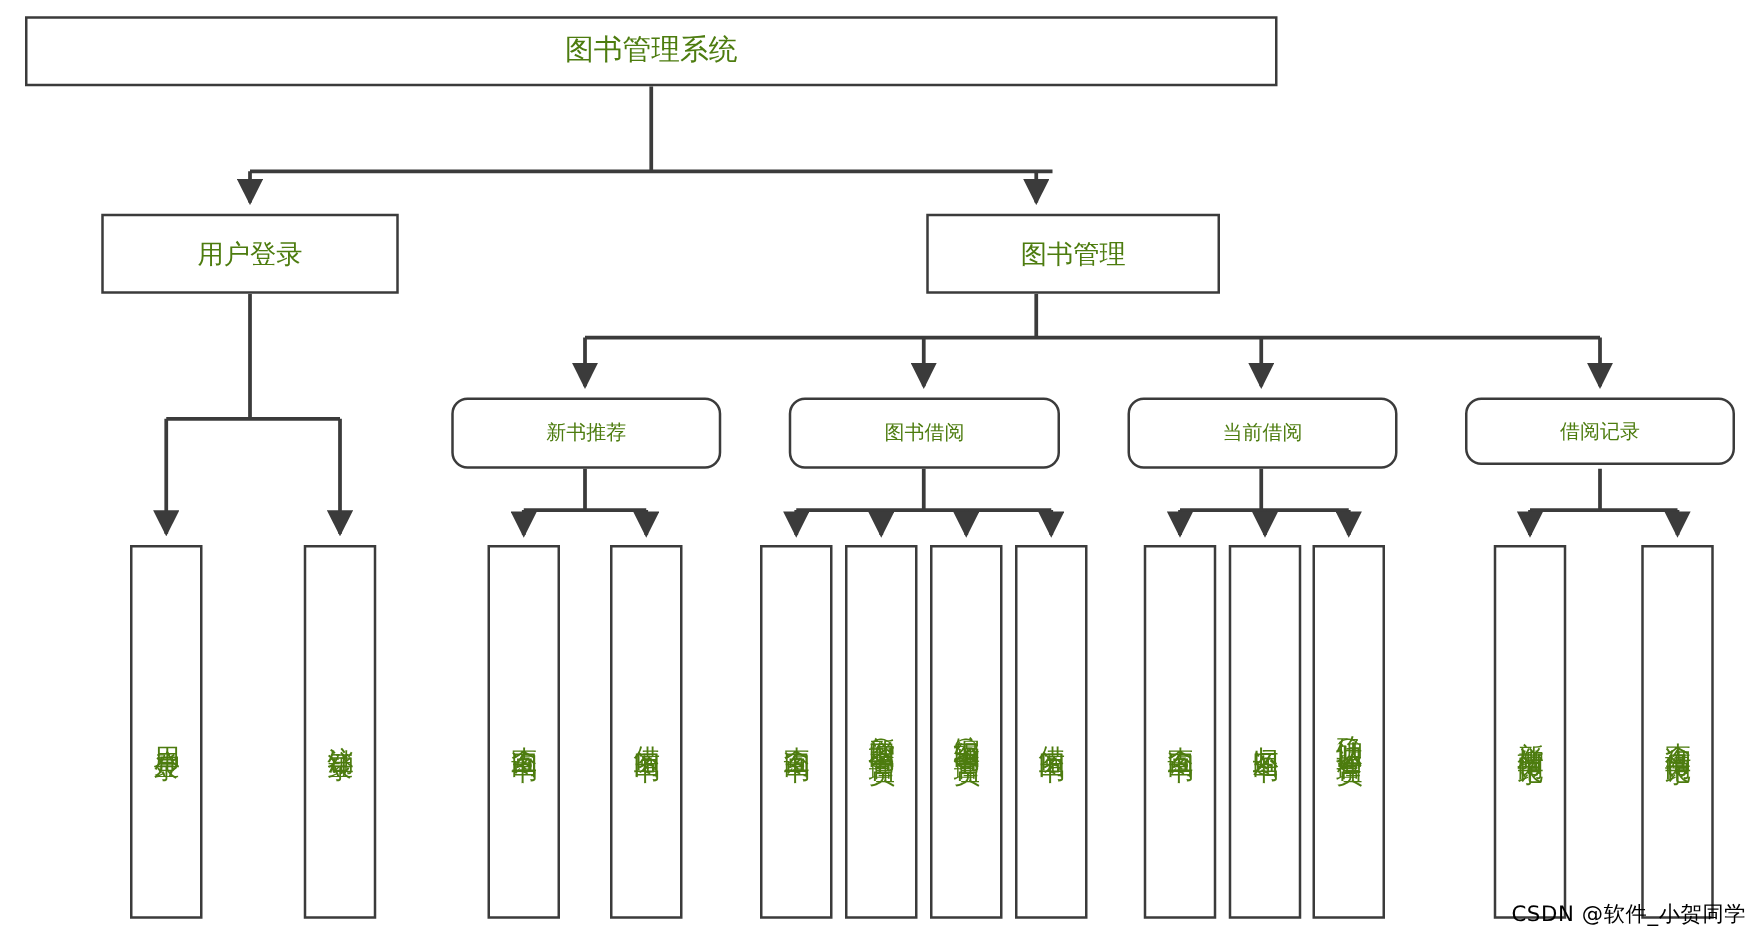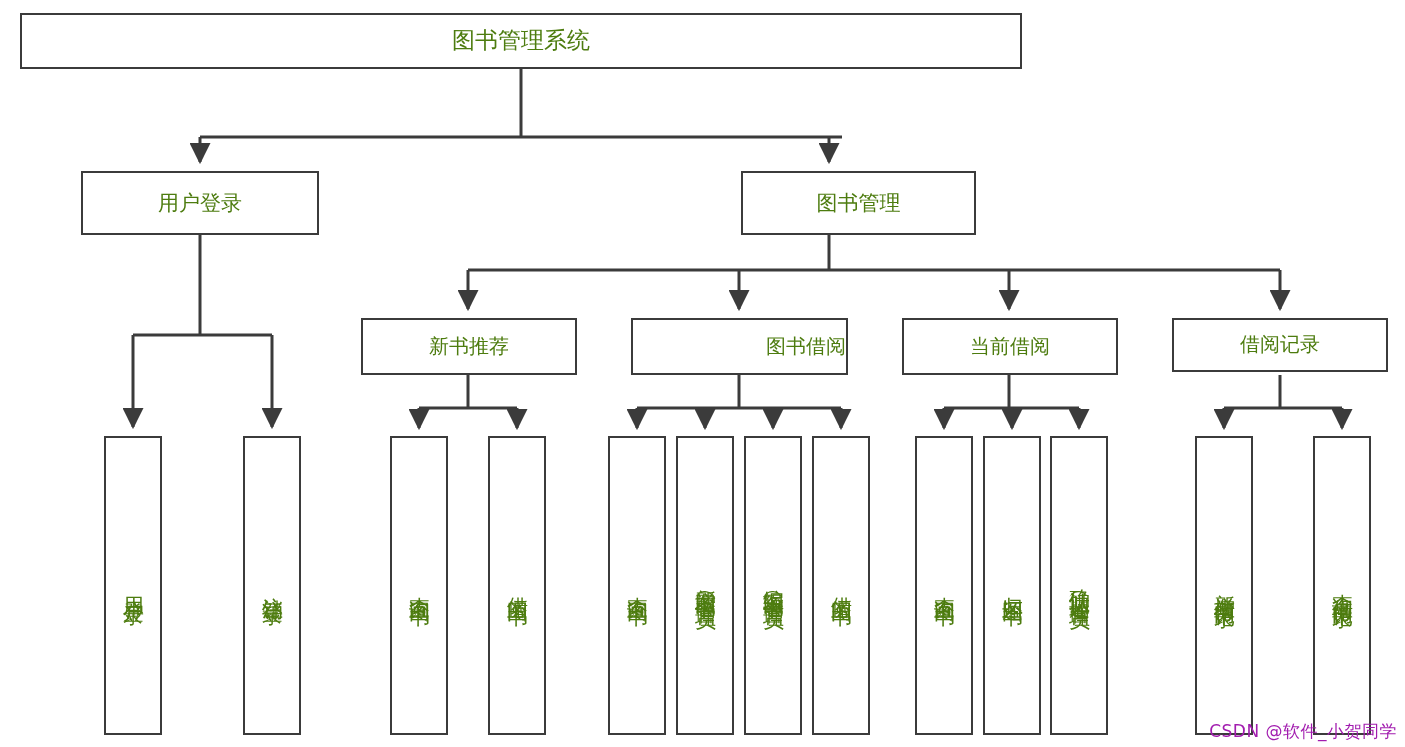--- a/index.html
+++ b/index.html
@@ -40,21 +40,22 @@
     text-align: center;
     line-height: 1.18;
   }
   .node.root {
     font-size: 23px;
   }
   .node.level2 {
     font-size: 21px;
   }
   .node.level3 {
-    font-size: 20px;
+    font-size: 16px;
+    border-radius: 13px;
   }
   
   .node.leaf {
     font-size: 21px;
     padding: 6px 0;
     align-items: center;
     justify-content: center;
   }
   .node.leaf .vtext {
     writing-mode: vertical-rl;
@@ -63,21 +64,21 @@
     line-height: 1;
     white-space: nowrap;
     display: block;
   }
   
   #watermark {
     position: absolute;
     right: 8px;
     bottom: 4px;
     font-size: 17px;
-    color: #a21caf;
+    color: #000000;
     letter-spacing: 0.5px;
     white-space: nowrap;
   }
 </style>
 </head>
 <body>
 
 <div id="canvas">
 
   <svg id="wires" viewBox="0 0 1405 747" width="1405" height="747" xmlns="http://www.w3.org/2000/svg">
@@ -138,21 +139,21 @@
   <div id="nodes-layer">
       <div class="node level2" style="left: 81px; top: 171px; width: 238px; height: 64px;">
         <span>用户登录</span>
       </div>
       <div class="node level2" style="left: 711px; top: 171px; width: 235px; height: 64px; margin-left: 30px;">
         <span>图书管理</span>
       </div>
       <div class="node level3" style="left: 361px; top: 318px; width: 216px; height: 57px;">
         <span>新书推荐</span>
       </div>
-      <div class="node level3" style="left: 631px; top: 318px; width: 217px; height: 57px; justify-content: flex-end;">
+      <div class="node level3" style="left: 631px; top: 318px; width: 217px; height: 57px;">
         <span>图书借阅</span>
       </div>
       <div class="node level3" style="left: 902px; top: 318px; width: 216px; height: 57px;">
         <span>当前借阅</span>
       </div>
       <div class="node level3" style="left: 1172px; top: 318px; width: 216px; height: 54px;">
         <span>借阅记录</span>
       </div>
       <div class="node leaf" style="left: 104px; top: 436px; width: 58px; height: 299px;">
         <span class="vtext">用户登录</span>

